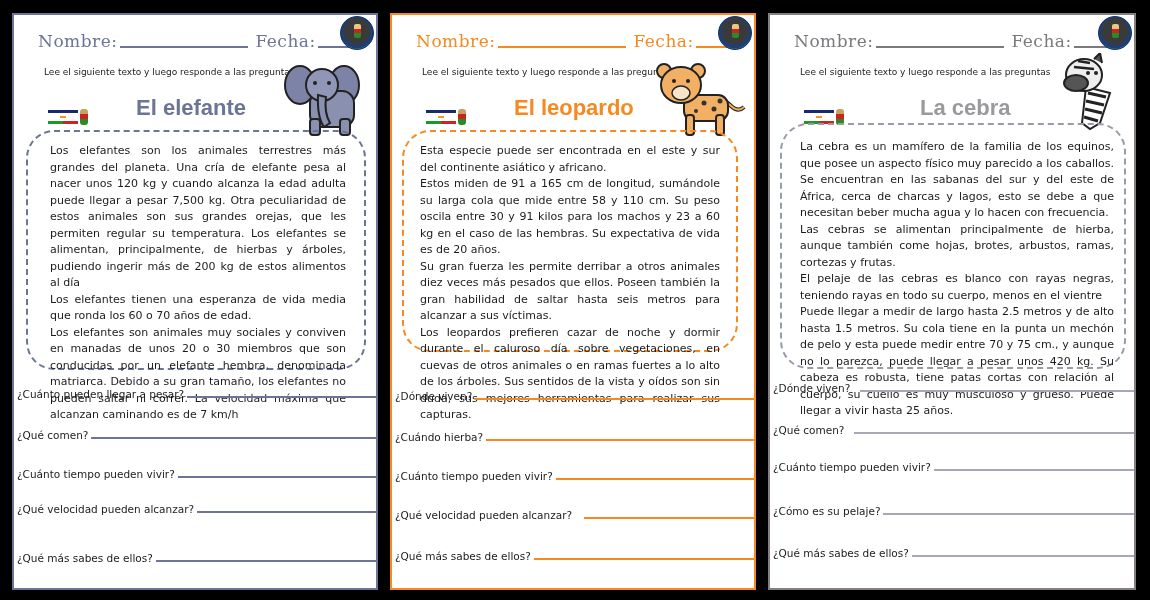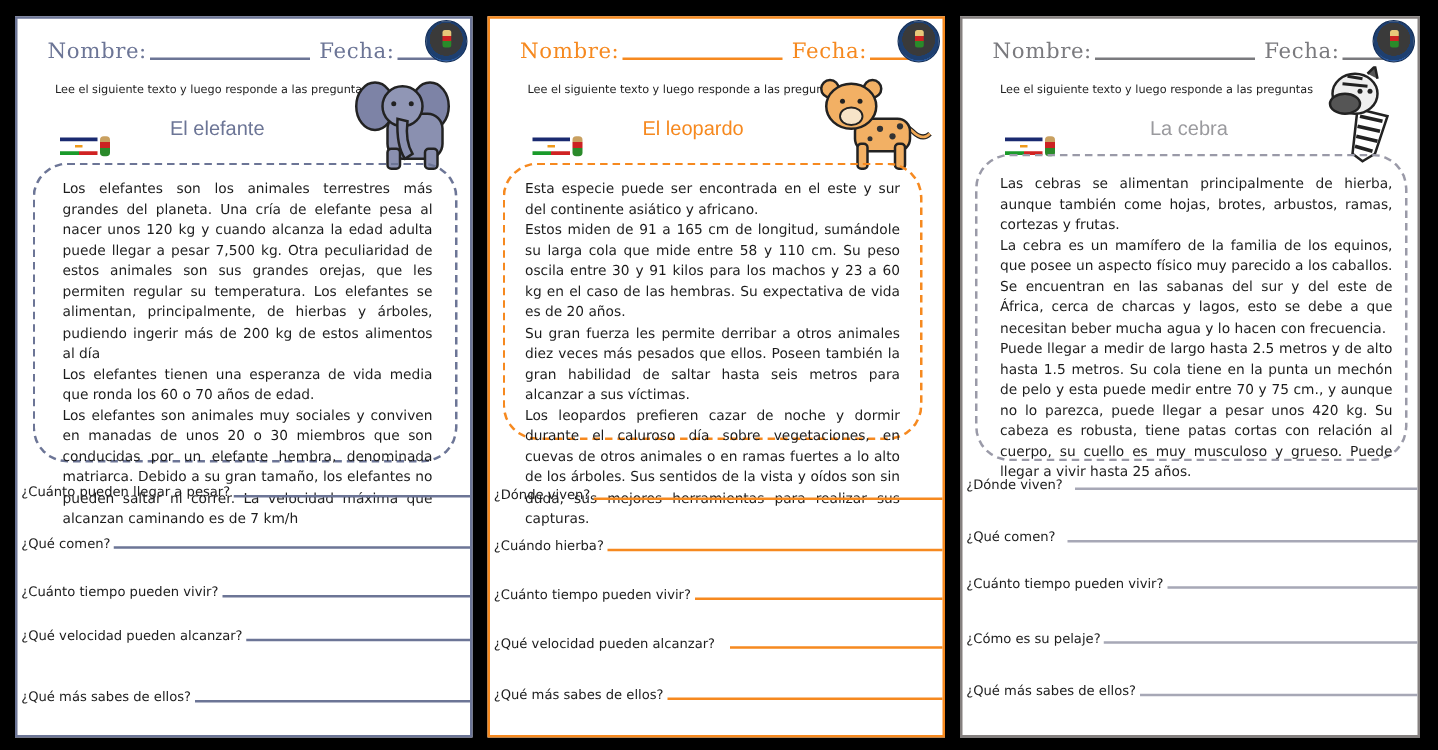--- a/index.html
+++ b/index.html
@@ -22,21 +22,21 @@
   .badge { position: absolute; right: 2px; top: 1px; width: 34px; height: 34px; border-radius: 50%; background: radial-gradient(circle at 50% 45%, #3a3a3a 0 55%, #1e3f6f 56% 70%, #2a5aa0 71% 100%); border: 1px solid #14305a; }
   .badge::after { content: ""; position: absolute; left: 13px; top: 7px; width: 7px; height: 14px; background: linear-gradient(#e8c87a 0 35%, #c22 35% 65%, #2a8a2a 65%); border-radius: 2px; }
 
   .instr { position: absolute; left: 30px; top: 52px; font-size: 9px; color: #222; }
   .mini-logo { position: absolute; left: 34px; top: 92px; width: 48px; height: 22px; }
   .mini-logo .a { position: absolute; left: 0; top: 3px; width: 30px; height: 3px; background: #1a2a70; }
   .mini-logo .b { position: absolute; left: 12px; top: 9px; width: 6px; height: 2px; background: #f09a1a; }
   .mini-logo .c { position: absolute; left: 0; top: 14px; width: 30px; height: 3px; background: linear-gradient(90deg, #1a9a2a 0 50%, #d02222 50%); }
   .mini-logo .d { position: absolute; left: 32px; top: 2px; width: 8px; height: 16px; background: linear-gradient(#c9a060 0 30%, #c22 30% 60%, #2a8a2a 60%); border-radius: 3px; }
 
-  .title { position: absolute; top: 80px; font-family: "Liberation Sans", sans-serif; font-weight: normal; font-size: 16px; }
+  .title { position: absolute; top: 80px; font-family: "Liberation Sans", sans-serif; font-weight: bold; font-size: 22px; }
   .s1 .title { left: 122px; color: #6c7596; }
   .s2 .title { left: 122px; color: #f6891f; text-align: right; }
   .s3 .title { left: 150px; color: #9a9a9e; }
 
   .animal { position: absolute; }
   .textbox {
     position: absolute; border: 2px dashed; border-radius: 28px;
     font-size: 11px; line-height: 16.5px; color: #1c1c1c; text-align: justify;
   }
   .textbox p { margin: 0; }
@@ -187,22 +187,23 @@
     <path d="M26 34 L22 70 L30 76 L40 70 L50 40 Z" fill="#fff" stroke="#222" stroke-width="2"></path>
     <path d="M28 40 L46 44 M26 48 L44 52 M25 56 L42 60 M24 64 L38 68" stroke="#222" stroke-width="3"></path>
     <path d="M34 6 L40 0 L42 10" fill="#555" stroke="#222" stroke-width="2"></path>
     <ellipse cx="24" cy="22" rx="18" ry="16" fill="#eee" stroke="#222" stroke-width="2"></ellipse>
     <ellipse cx="16" cy="30" rx="12" ry="8" fill="#555" stroke="#222" stroke-width="2"></ellipse>
     <path d="M18 8 L30 10 M14 14 L34 16" stroke="#222" stroke-width="2.5"></path>
     <circle cx="28" cy="20" r="2" fill="#222"></circle>
       <circle cx="36" cy="20" r="2" fill="#222"></circle>
   </svg>
   <div class="textbox">
+    <p> La cebra es un mamífero de la familia de los equinos, que posee un aspecto físico muy parecido a los caballos. Se encuentran en las sabanas del sur y del este de África, cerca de charcas y lagos, esto se debe a que necesitan beber mucha agua y lo hacen con frecuencia.</p>
     <p>Las cebras se alimentan principalmente de hierba, aunque también come hojas, brotes, arbustos, ramas, cortezas y frutas.</p>
-    <p> La cebra es un mamífero de la familia de los equinos, que posee un aspecto físico muy parecido a los caballos. Se encuentran en las sabanas del sur y del este de África, cerca de charcas y lagos, esto se debe a que necesitan beber mucha agua y lo hacen con frecuencia.</p>
+    <p>El pelaje de las cebras es blanco con rayas negras, teniendo rayas en todo su cuerpo, menos en el vientre</p>
     <p>Puede llegar a medir de largo hasta 2.5 metros y de alto hasta 1.5 metros. Su cola tiene en la punta un mechón de pelo y esta puede medir entre 70 y 75 cm., y aunque no lo parezca, puede llegar a pesar unos 420 kg. Su cabeza es robusta, tiene patas cortas con relación al cuerpo, su cuello es muy musculoso y grueso. Puede llegar a vivir hasta 25 años.</p>
   </div>
   <div class="questions">
     <div class="q" style="top:367px">
         <span>¿Dónde viven?</span>
         <span class="qline" style="margin-left:10px"></span>
       </div>
     <div class="q" style="top:409px">
         <span>¿Qué comen?</span>
         <span class="qline" style="margin-left:10px"></span>

